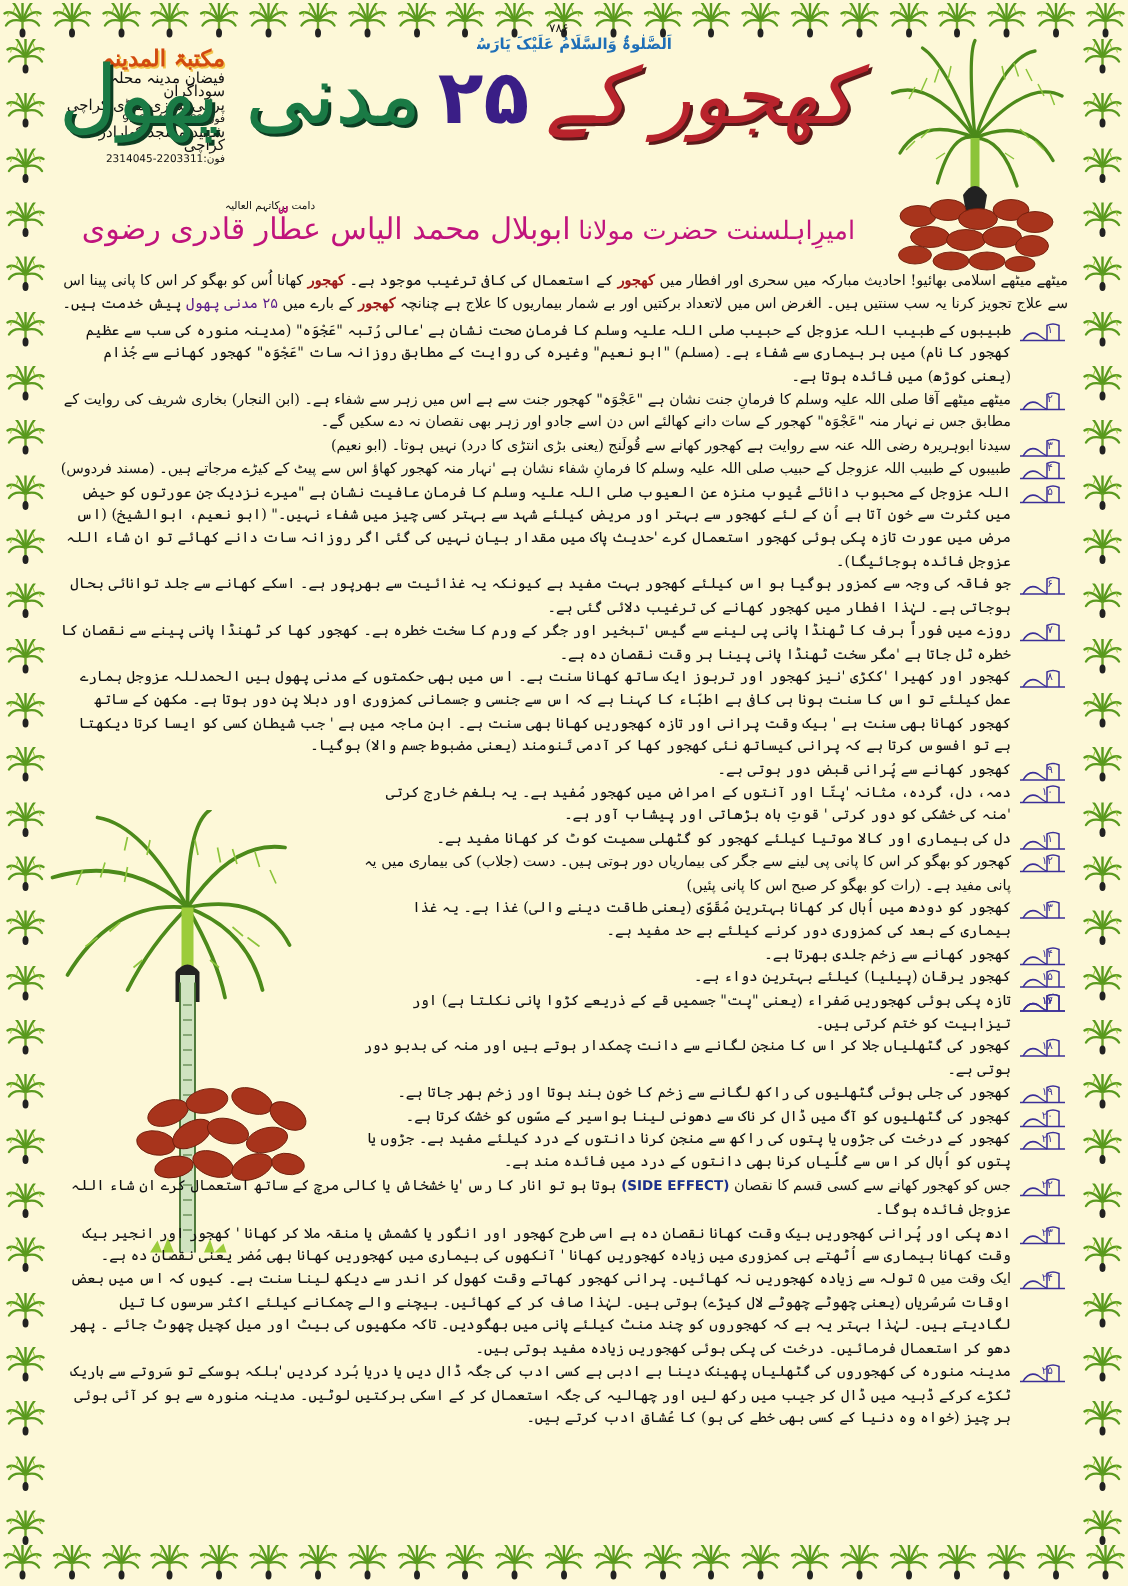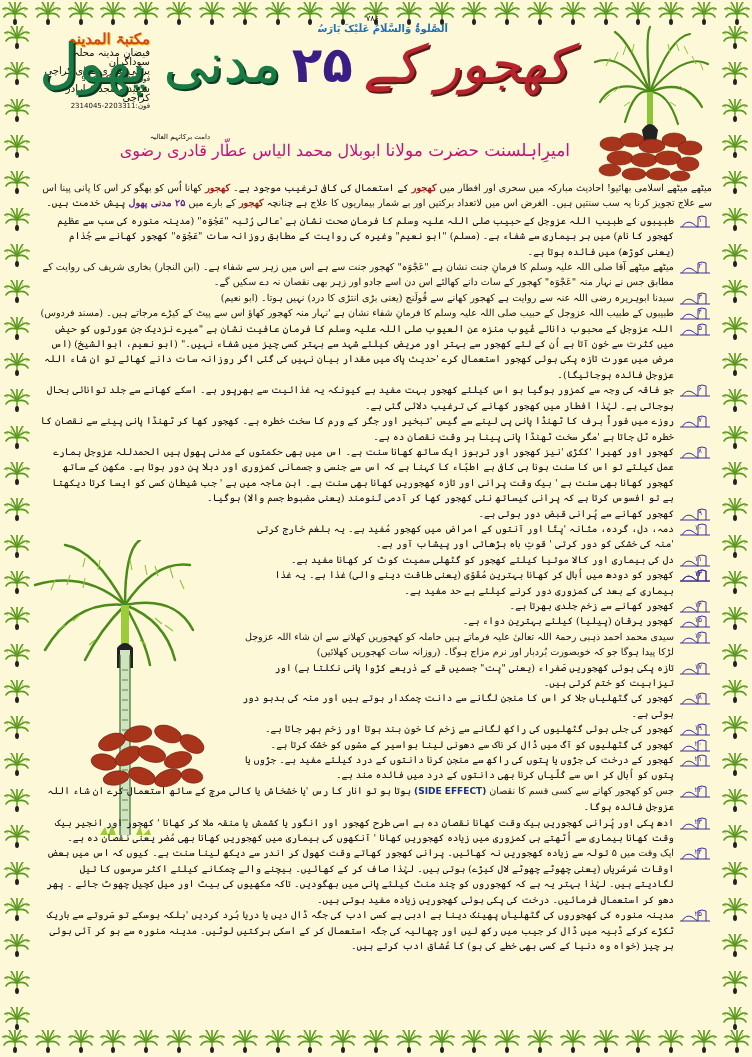--- a/index.html
+++ b/index.html
@@ -14,33 +14,33 @@
   .logo-line{font-size:10px;color:#111;line-height:9px;direction:rtl;}
   .logo-num{font-size:7px;color:#111;line-height:9px;}
   .hijri{position:absolute;left:366px;top:14px;font-size:8px;color:#111;}
   .salat{position:absolute;left:318px;top:23px;width:130px;height:14px;font-size:10px;color:#1f6fb7;font-weight:bold;text-align:center;direction:rtl;white-space:nowrap;overflow:hidden;}
   .title{position:absolute;left:150px;top:32px;width:420px;height:110px;direction:rtl;text-align:right;white-space:nowrap;}
   .t-khajoor{color:#b8232c;font-size:52px;font-family:"DejaVu Serif",serif;font-style:italic;text-shadow:2px 2px 0 #5a1a1a;}
   .t-num{color:#3a1e86;font-size:50px;font-weight:bold;font-family:"DejaVu Sans",sans-serif;margin:0 6px;}
   .t-madani{color:#1a7a45;font-size:54px;font-family:"DejaVu Serif",serif;text-shadow:2px 2px 0 #0d3c22;}
   .author{position:absolute;left:150px;top:140px;width:420px;direction:rtl;text-align:center;white-space:nowrap;}
   .author-a{color:#c0147c;font-size:17px;font-family:"DejaVu Serif",serif;}
-  .author-b{color:#c0147c;font-size:16px;font-family:"DejaVu Serif",serif;}
+  .author-b{color:#c0147c;font-size:20px;font-family:"DejaVu Serif",serif;}
   .dua{position:absolute;left:150px;top:133px;font-size:7px;color:#111;direction:rtl;}
   .tree-top{position:absolute;left:590px;top:22px;width:120px;height:160px;}
   .tree-left{position:absolute;left:25px;top:540px;width:170px;height:300px;}
   .dates-left{position:absolute;left:88px;top:720px;width:120px;height:72px;}
   .content{position:absolute;left:40px;top:180px;width:672px;direction:rtl;text-align:right;font-size:9.6px;line-height:15.4px;color:#111;font-family:"DejaVu Serif",serif;}
   .intro{margin:0 0 2px 0;}
   .item{position:relative;padding-right:38px;margin:0;}
   .item .badge{position:absolute;right:0;top:1px;width:34px;height:14px;}
   .item .badge svg{width:34px;height:14px;display:block;}
   .item .badge .n{position:absolute;right:10px;top:-1px;font-size:7px;color:#3b2f98;font-family:"DejaVu Sans",sans-serif;}
   .kh{color:#9d1a1a;font-weight:bold;}
-  .mp{color:#5b1f8a;font-weight:bold;}
+  .mp{color:#5b1f8a;font-weight:normal;}
   .se{font-family:"DejaVu Sans",sans-serif;font-weight:bold;color:#1b2f8a;font-size:9px;}
   .narrow{padding-left:200px;}
 </style>
 </head>
 <body>
 
 <div class="page">
 
   <div class="border-row" id="border-top" style="top:2px;">
       <div class="palm">
@@ -2075,21 +2075,21 @@
               <path d="M4 13 Q8 6 14 9 Q18 12 20 13" stroke="#3b2f98" stroke-width="1" fill="none"></path>
             </svg>
             <span class="n">۱۱</span>
           </span><span>دل کی بیماری اور کالا موتیا کیلئے کھجور کو گٹھلی سمیت کوٹ کر کھانا مفید ہے۔</span></p>
         <p class="item narrow"><span class="badge">
             <svg viewBox="0 0 34 14">
               <path d="M2 13 L32 13 M20 13 L20 3 Q24 1 28 3 L28 13" stroke="#3b2f98" stroke-width="1" fill="none"></path>
               <path d="M4 13 Q8 6 14 9 Q18 12 20 13" stroke="#3b2f98" stroke-width="1" fill="none"></path>
             </svg>
             <span class="n">۱۲</span>
-          </span></p>
+          </span><span>کھجور کو بھگو کر اس کا پانی پی لینے سے جگر کی بیماریاں دور ہوتی ہیں۔ دست (جلاب) کی بیماری میں یہ پانی مفید ہے۔ (رات کو بھگو کر صبح اس کا پانی پئیں)</span></p>
         <p class="item narrow"><span class="badge">
             <svg viewBox="0 0 34 14">
               <path d="M2 13 L32 13 M20 13 L20 3 Q24 1 28 3 L28 13" stroke="#3b2f98" stroke-width="1" fill="none"></path>
               <path d="M4 13 Q8 6 14 9 Q18 12 20 13" stroke="#3b2f98" stroke-width="1" fill="none"></path>
             </svg>
             <span class="n">۱۳</span>
           </span><span>کھجور کو دودھ میں اُبال کر کھانا بہترین مُقَوّی (یعنی طاقت دینے والی) غذا ہے۔ یہ غذا بیماری کے بعد کی کمزوری دور کرنے کیلئے بے حد مفید ہے۔</span></p>
         <p class="item narrow"><span class="badge">
             <svg viewBox="0 0 34 14">
               <path d="M2 13 L32 13 M20 13 L20 3 Q24 1 28 3 L28 13" stroke="#3b2f98" stroke-width="1" fill="none"></path>
@@ -2103,21 +2103,21 @@
               <path d="M4 13 Q8 6 14 9 Q18 12 20 13" stroke="#3b2f98" stroke-width="1" fill="none"></path>
             </svg>
             <span class="n">۱۵</span>
           </span><span>کھجور یرقان (پیلیا) کیلئے بہترین دواء ہے۔</span></p>
         <p class="item narrow"><span class="badge">
             <svg viewBox="0 0 34 14">
               <path d="M2 13 L32 13 M20 13 L20 3 Q24 1 28 3 L28 13" stroke="#3b2f98" stroke-width="1" fill="none"></path>
               <path d="M4 13 Q8 6 14 9 Q18 12 20 13" stroke="#3b2f98" stroke-width="1" fill="none"></path>
             </svg>
             <span class="n">۱۶</span>
-          </span><span>سیدی محمد احمد ذہبی رحمۃ اللہ تعالیٰ علیہ فرماتے ہیں حاملہ کو کھجوریں کھلانے سے ان شاء اللہ عزوجل لڑکا پیدا ہوگا جو کہ خوبصورت بُردبار اور نرم مزاج ہوگا۔ (روزانہ سات کھجوریں کھلائیں)</span></p>
+          </span></p>
         <p class="item narrow"><span class="badge">
             <svg viewBox="0 0 34 14">
               <path d="M2 13 L32 13 M20 13 L20 3 Q24 1 28 3 L28 13" stroke="#3b2f98" stroke-width="1" fill="none"></path>
               <path d="M4 13 Q8 6 14 9 Q18 12 20 13" stroke="#3b2f98" stroke-width="1" fill="none"></path>
             </svg>
             <span class="n">۱۷</span>
           </span><span>تازہ پکی ہوئی کھجوریں صَفراء (یعنی "پت" جسمیں قے کے ذریعے کڑوا پانی نکلتا ہے) اور تیزابیت کو ختم کرتی ہیں۔</span></p>
         <p class="item narrow"><span class="badge">
             <svg viewBox="0 0 34 14">
               <path d="M2 13 L32 13 M20 13 L20 3 Q24 1 28 3 L28 13" stroke="#3b2f98" stroke-width="1" fill="none"></path>

